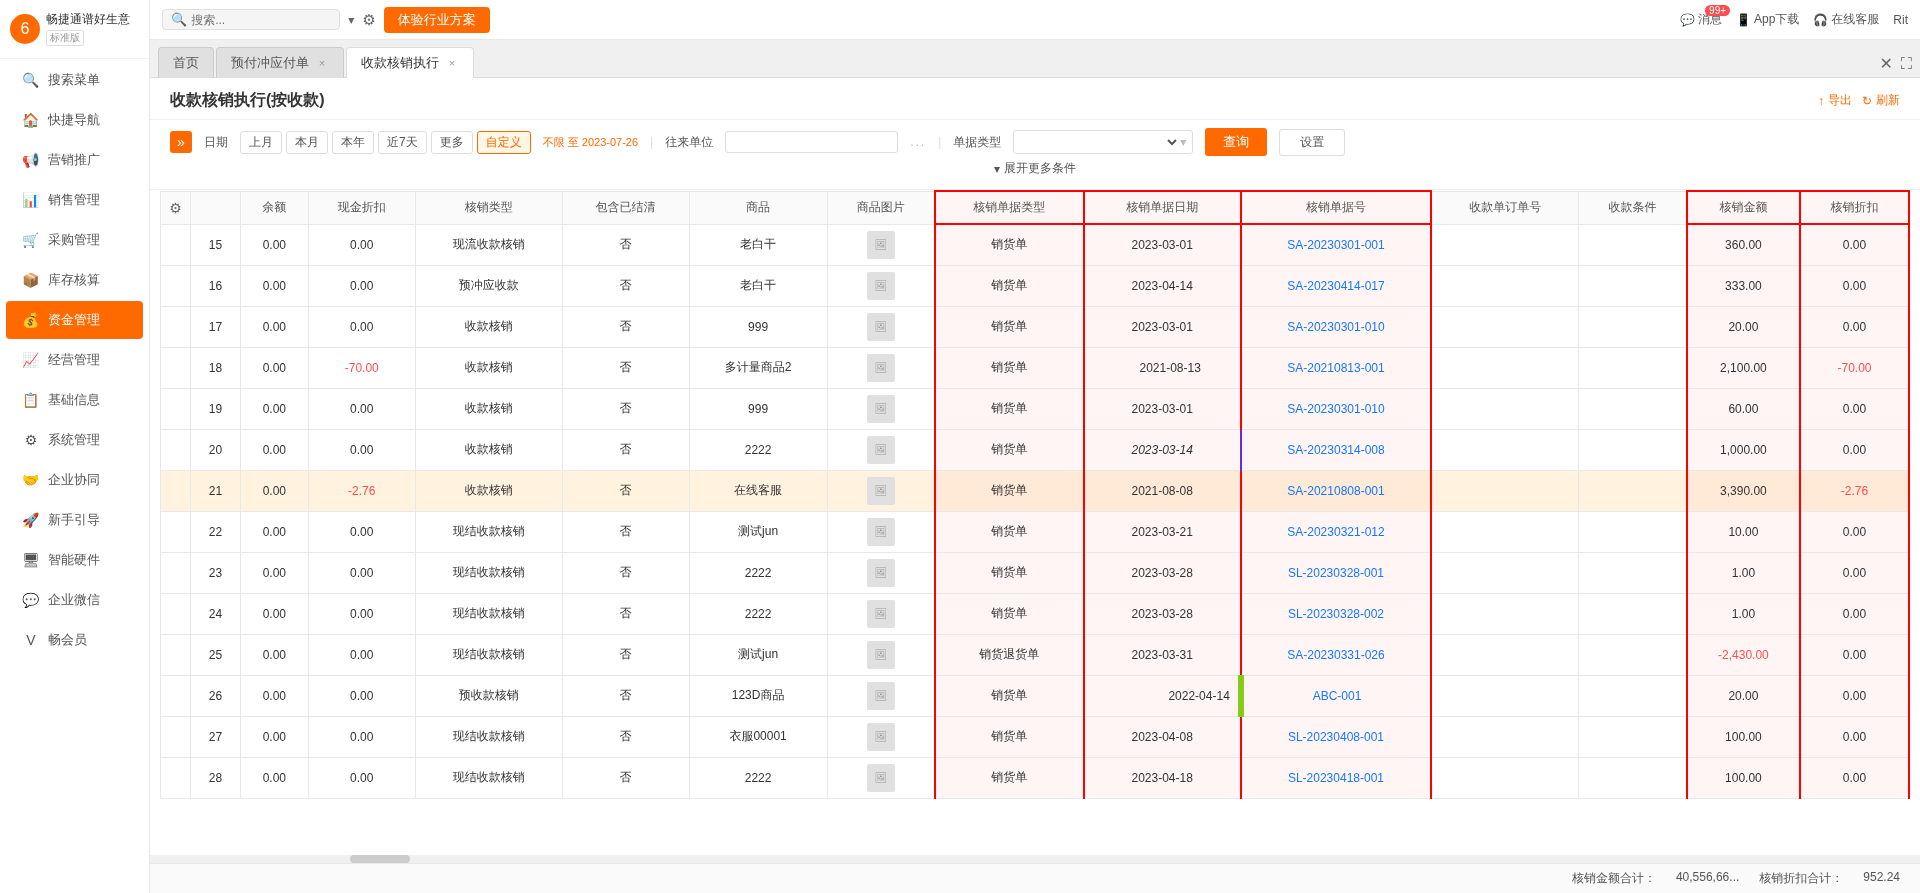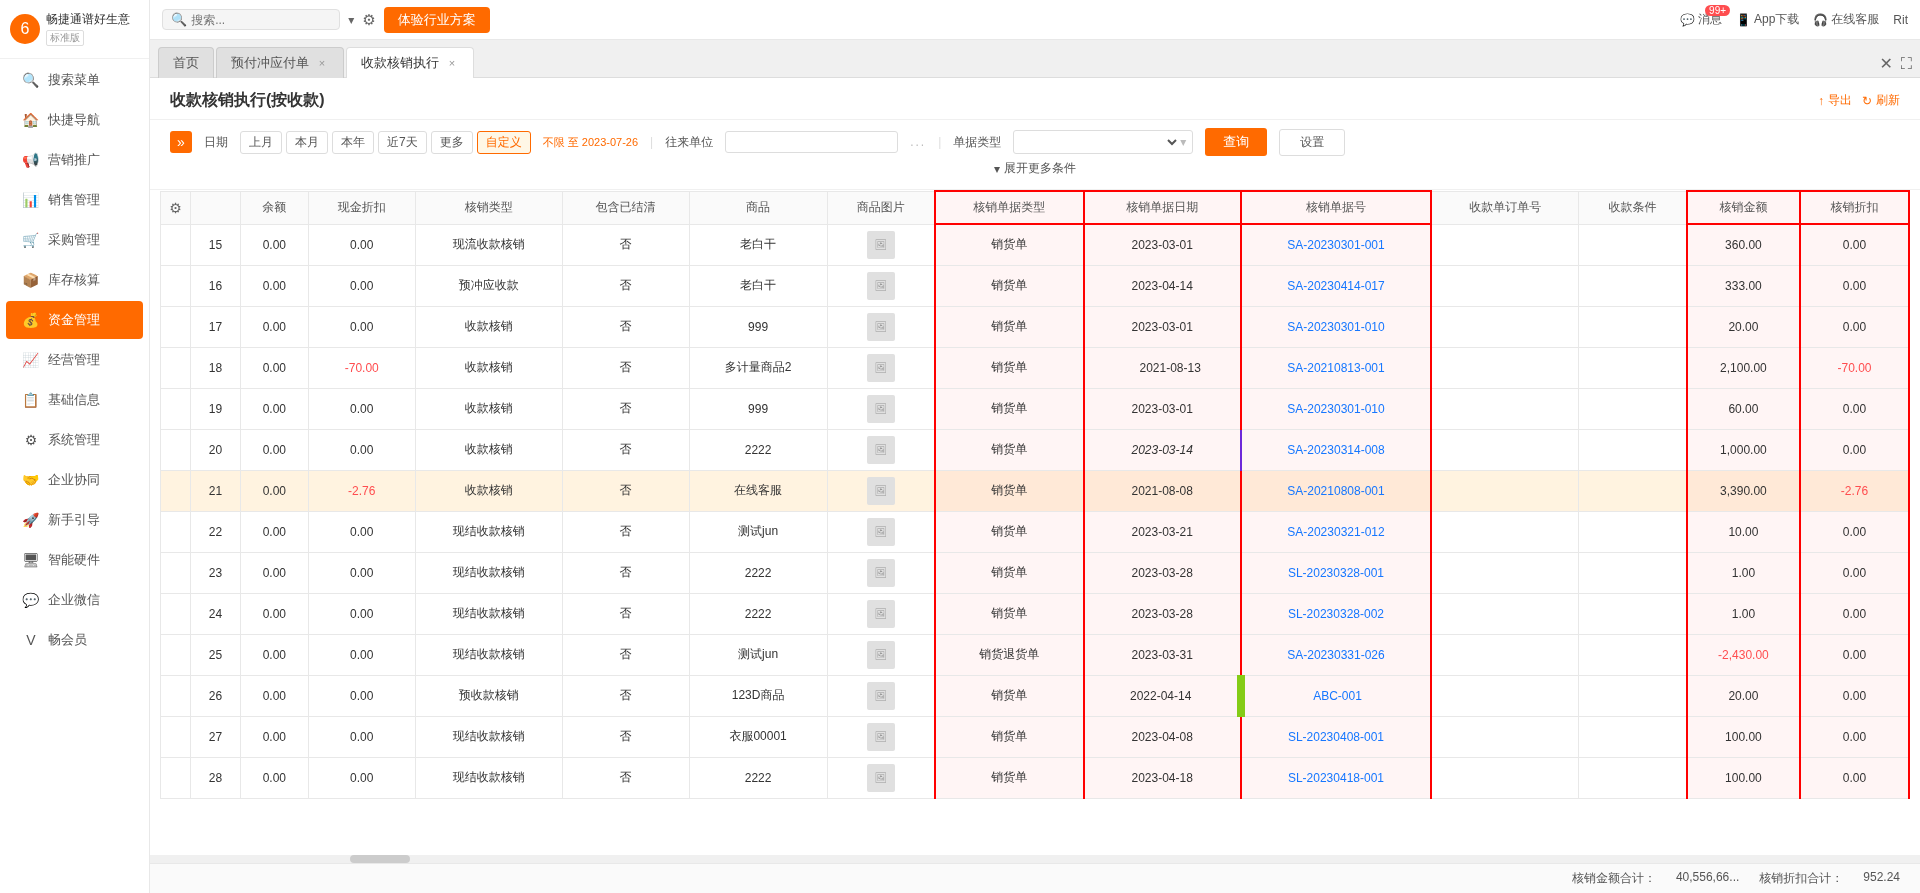--- a/index.html
+++ b/index.html
@@ -493,21 +493,21 @@
     <td>26</td>
     <td>0.00</td>
     <td>0.00</td>
     <td>预收款核销</td>
     <td>否</td>
     <td>123D商品</td>
     <td>
                 <div style="width:28px;height:28px;background:#e0e0e0;border-radius:2px;margin:auto;display:flex;align-items:center;justify-content:center;font-size:10px;color:#999;">🖼</div>
               </td>
     <td style="border-left:2px solid red;border-right:2px solid red;background:rgba(255,0,0,0.04);">销货单</td>
-    <td style="border-left:2px solid red;border-right:8px solid #84cc16;background:rgba(255,0,0,0.04);">2022-04-14</td>
+    <td style="border-left:2px solid red;border-right:6px solid #84cc16;background:rgba(255,0,0,0.04);text-align:right;">2022-04-14</td>
     <td style="border-left:2px solid red;border-right:2px solid red;background:rgba(255,0,0,0.04);"><a class="link-text">ABC-001</a></td>
     <td></td>
     <td></td>
     <td style="border-left:2px solid red;border-right:2px solid red;background:rgba(255,0,0,0.04);">20.00</td>
     <td style="border-left:2px solid red;border-right:2px solid red;background:rgba(255,0,0,0.04);">0.00</td>
   </tr>
             <tr>
     <td></td>
     <td>27</td>
     <td>0.00</td>

